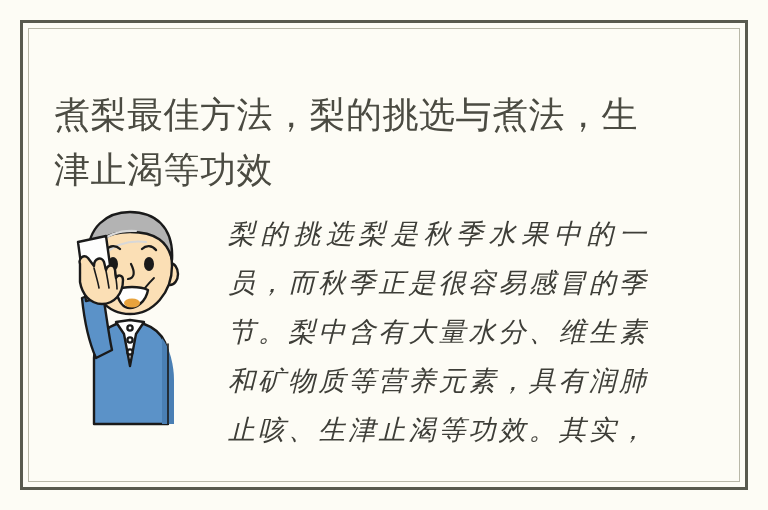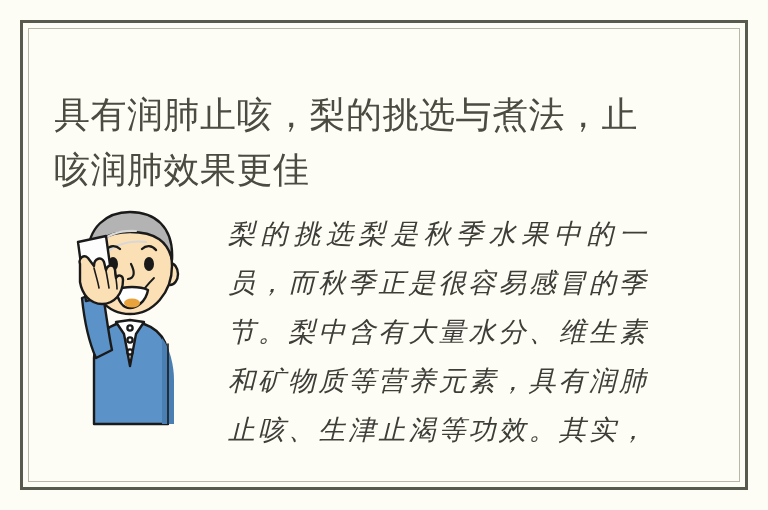--- a/index.html
+++ b/index.html
@@ -102,21 +102,21 @@
 </head>
 <body>
 
 <div id="page">
 
   <div class="frame-outer"></div>
   <div class="frame-inner"></div>
 
   <div class="content">
 
-    <h1 class="title">具有润肺止咳，梨的挑选与煮法，止咳润肺效果更佳</h1>
+    <h1 class="title">煮梨最佳方法，梨的挑选与煮法，生津止渴等功效</h1>
 
     <div class="illustration">
       <svg viewBox="0 0 160 230" xmlns="http://www.w3.org/2000/svg">
         <g stroke="#1a1a1a" stroke-width="2.4" stroke-linejoin="round" stroke-linecap="round">
 
           <path d="M44 160 C44 136, 60 124, 80 124 C100 124, 118 136, 118 160 L118 226 L44 226 Z" fill="#5b92c8"></path>
 
           <path d="M46 160 C38 142, 34 120, 32 100 L52 92 C56 112, 58 134, 62 152 Z" fill="#5b92c8"></path>
 
           <path d="M112 140 C120 150, 124 168, 124 182 L124 226 L112 226 Z" fill="#4a7fb4" stroke="none"></path>

